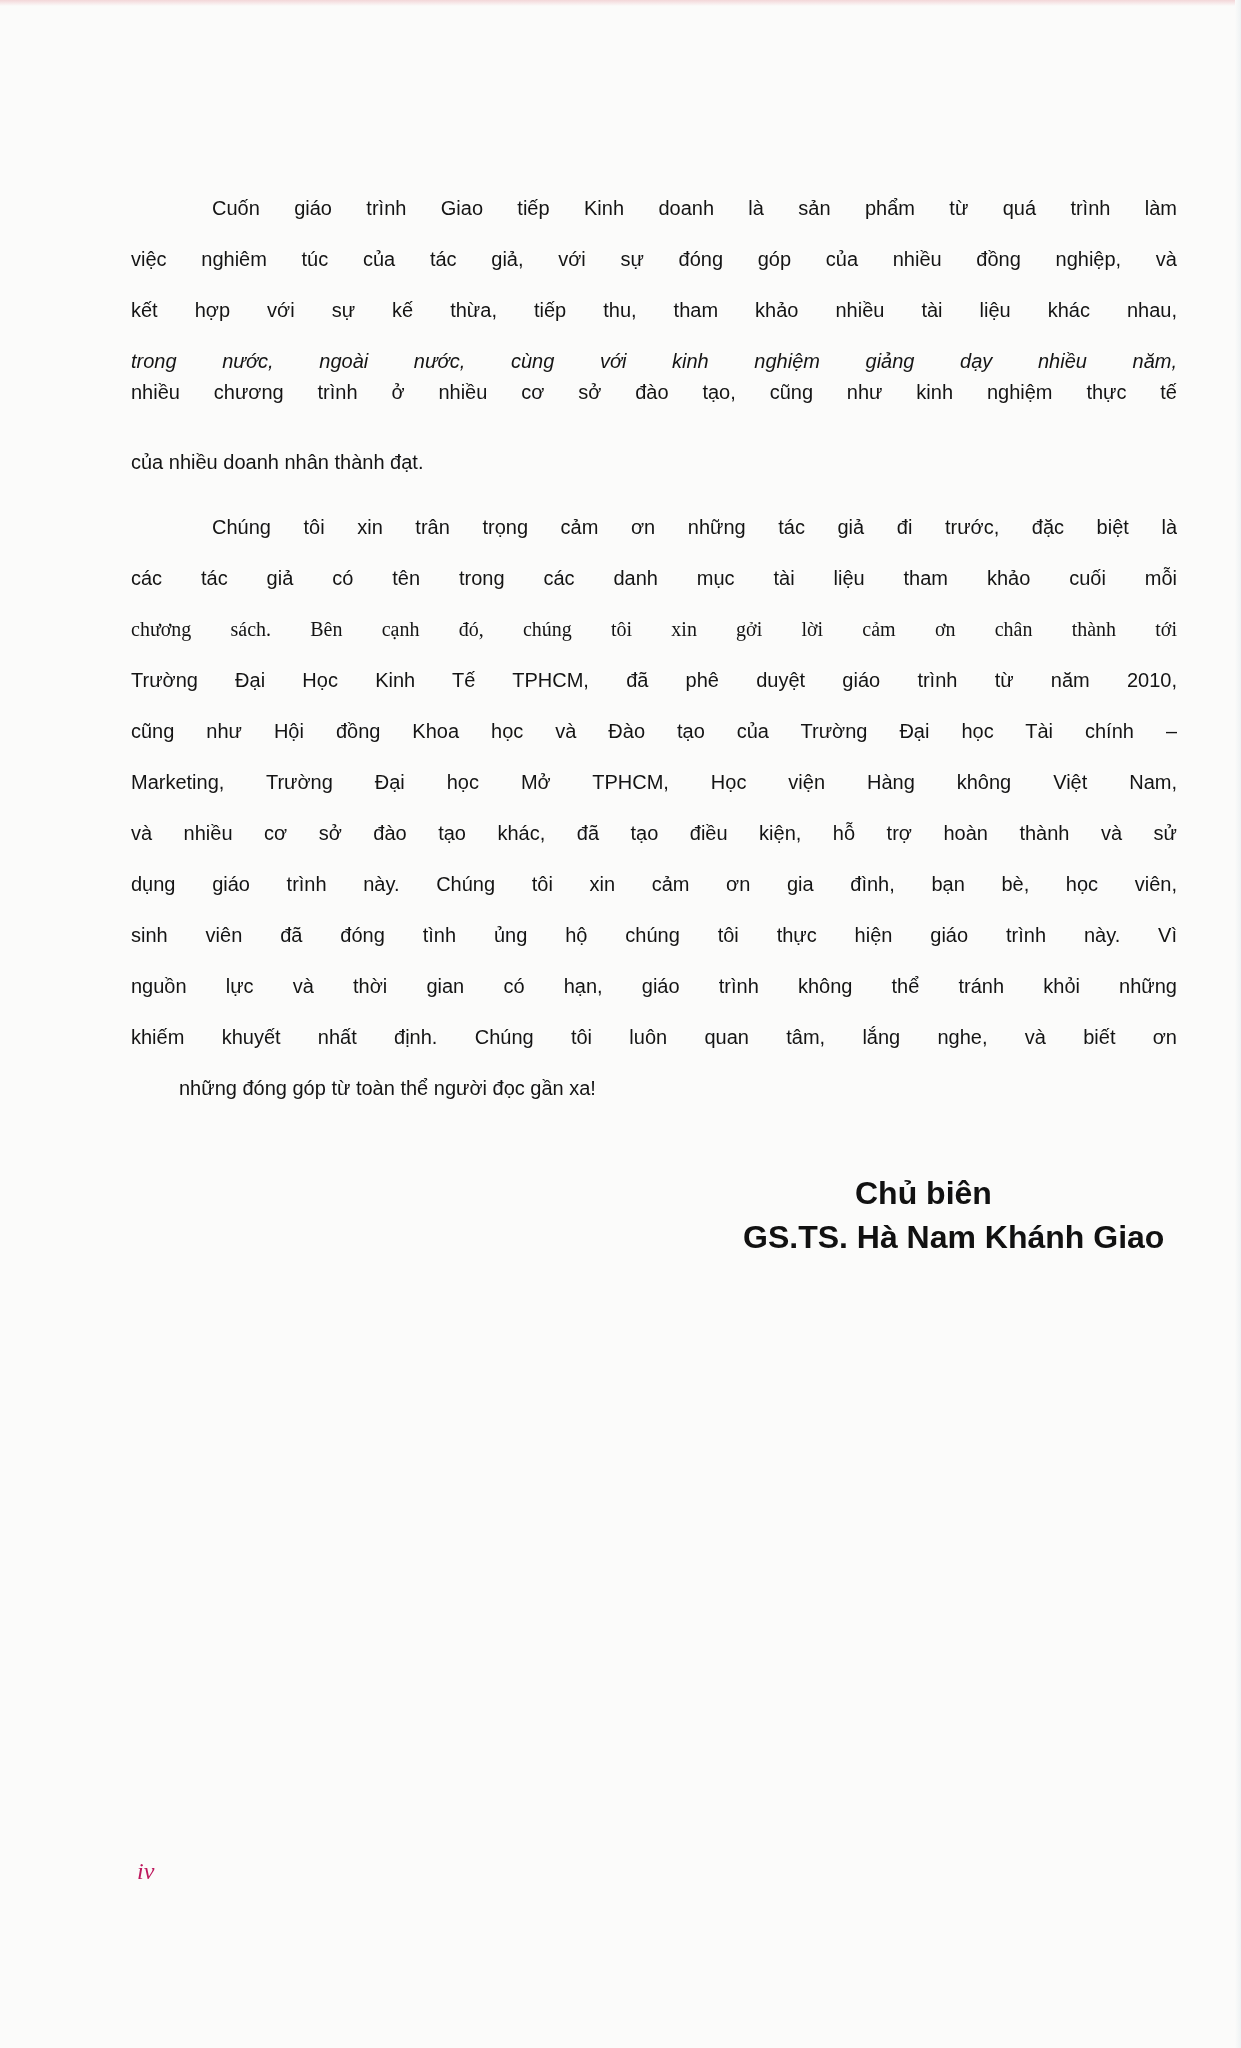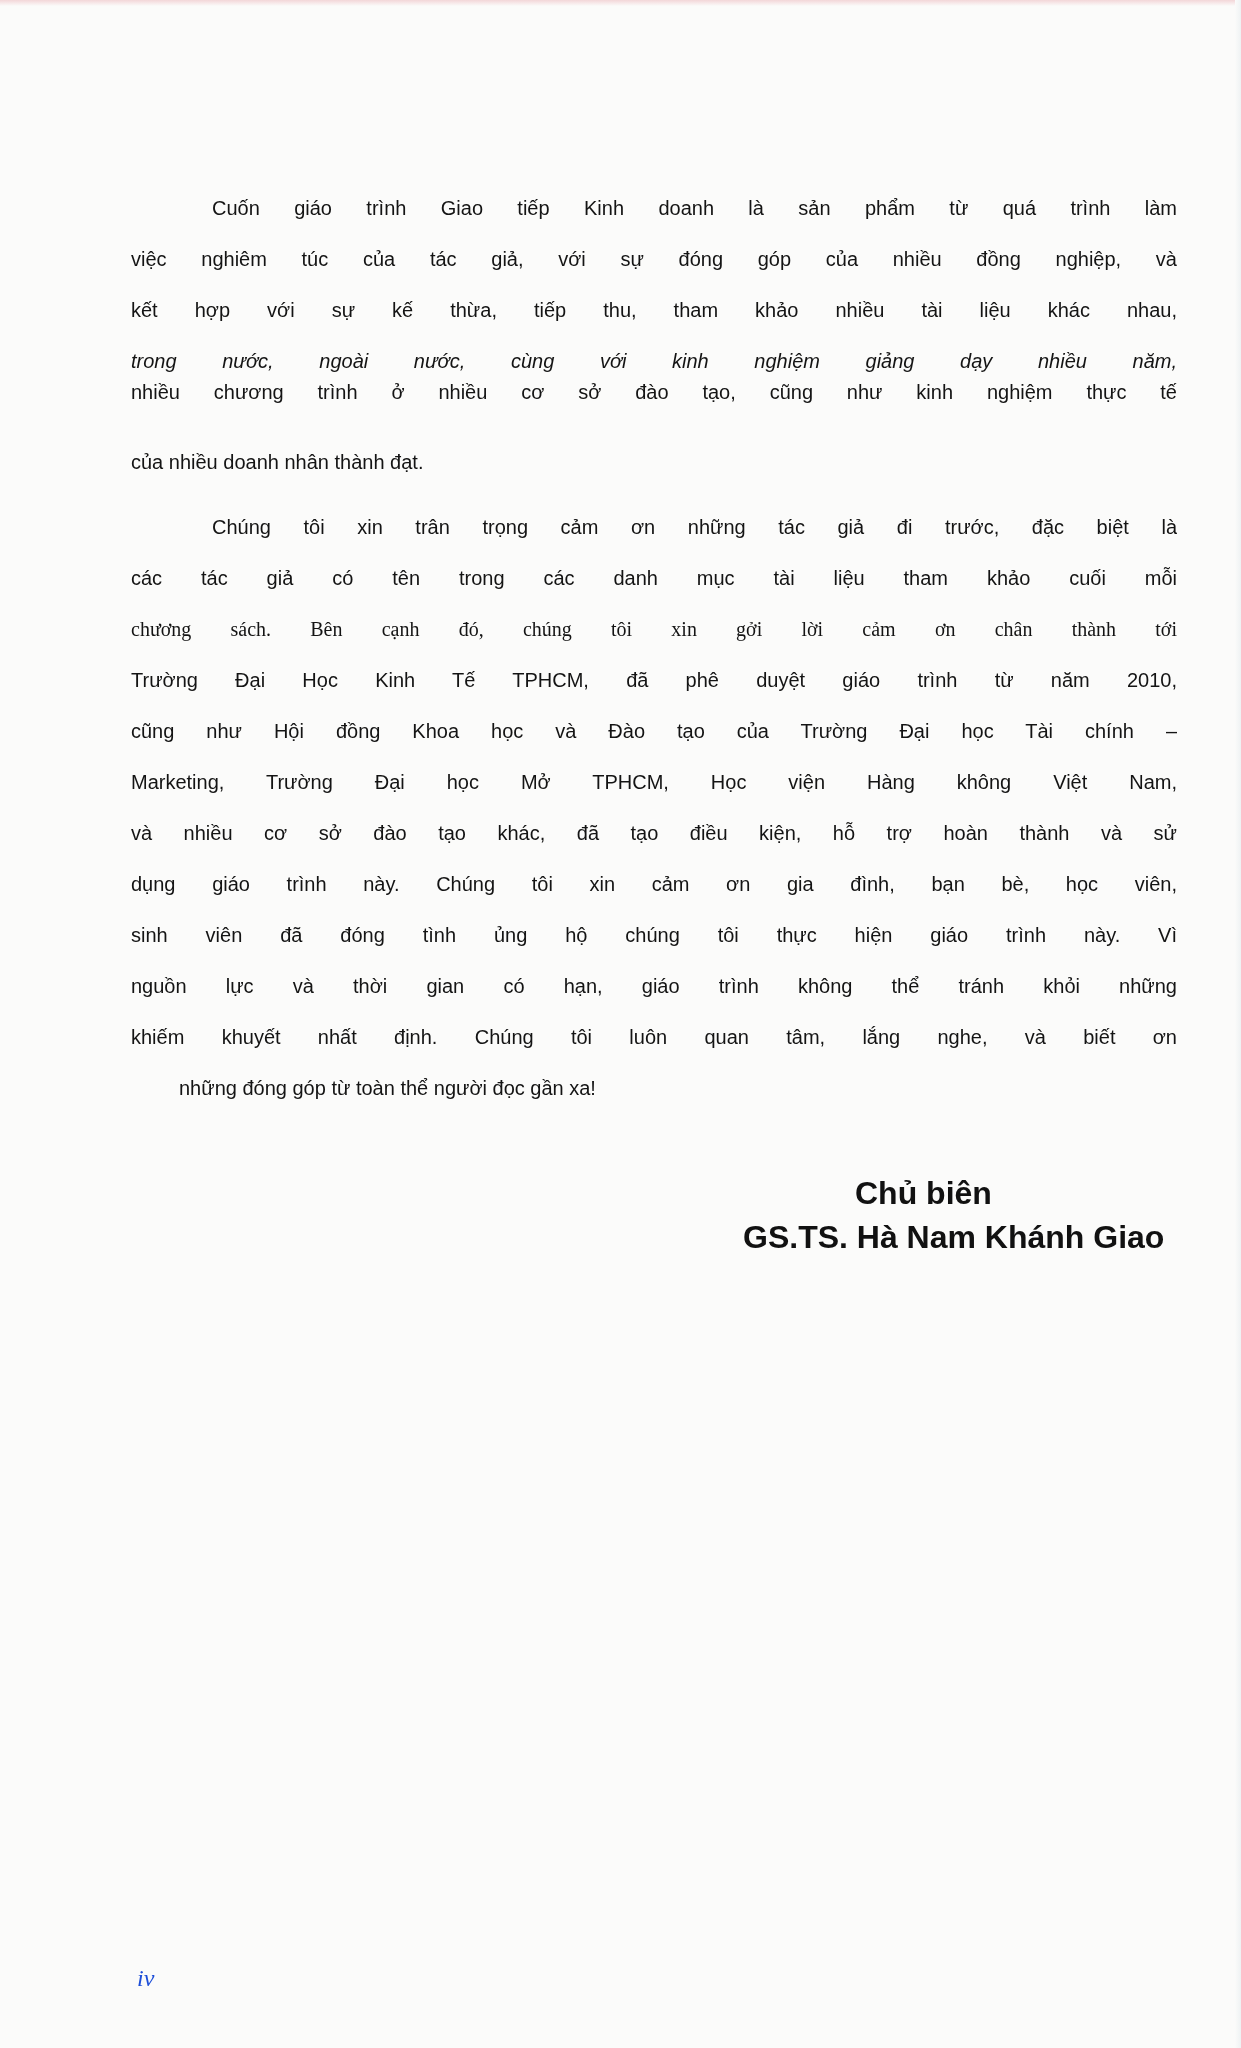--- a/index.html
+++ b/index.html
@@ -19,22 +19,22 @@
     position: absolute; left: 0; width: 1046px; height: 51px;
     font-size: 20px; line-height: 36px; white-space: nowrap;
     text-align: justify; text-align-last: justify;
     white-space: normal; overflow: hidden;
   }
   .line.indent { left: 81px; width: 965px; }
   .line.last { text-align-last: left; }
   .sig { position: absolute; font-weight: bold; font-size: 32px; white-space: nowrap; color: #111; }
   .sig-title { left: 855px; top: 1175px; }
   .sig-name { left: 715px; top: 1219px; margin-left: 28px; }
-  .page-num { position: absolute; left: 137px; top: 1965px; font-family: "Liberation Serif", serif;
-    font-style: italic; font-size: 24px; color: #1d4ed8; }
+  .page-num { position: absolute; left: 137px; top: 1858px; font-family: "Liberation Serif", serif;
+    font-style: italic; font-size: 24px; color: #be185d; }
 </style>
 </head>
 <body>
 
 <div class="top-edge"></div>
 <div class="right-edge"></div>
 
 <div class="page">
   <div class="para" style="top:0;">
     <div class="line indent" style="top:190px;">Cuốn giáo trình Giao tiếp Kinh doanh là sản phẩm từ quá trình làm</div>

